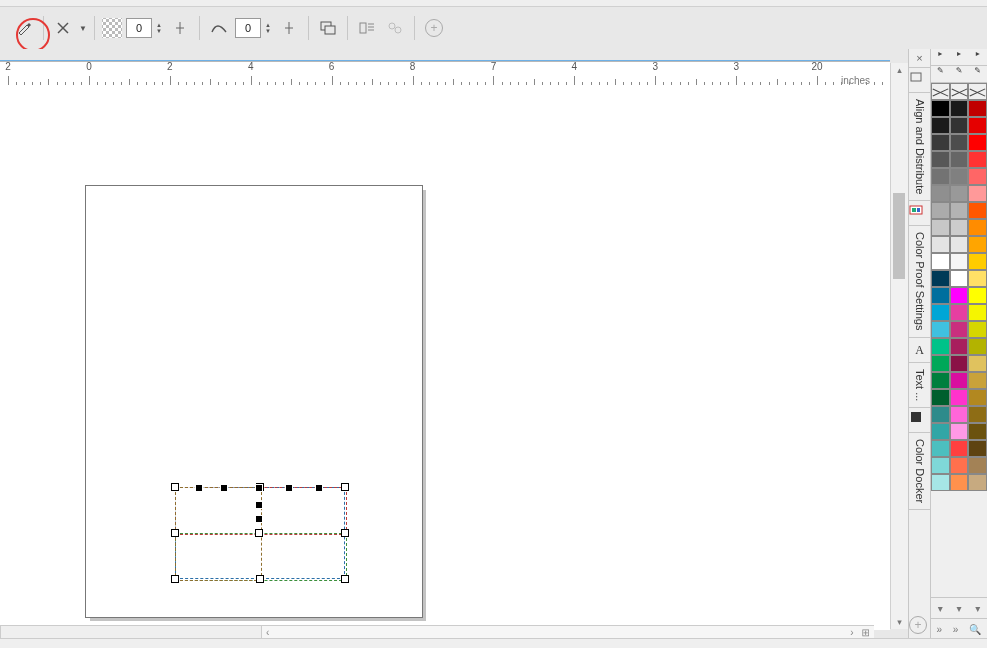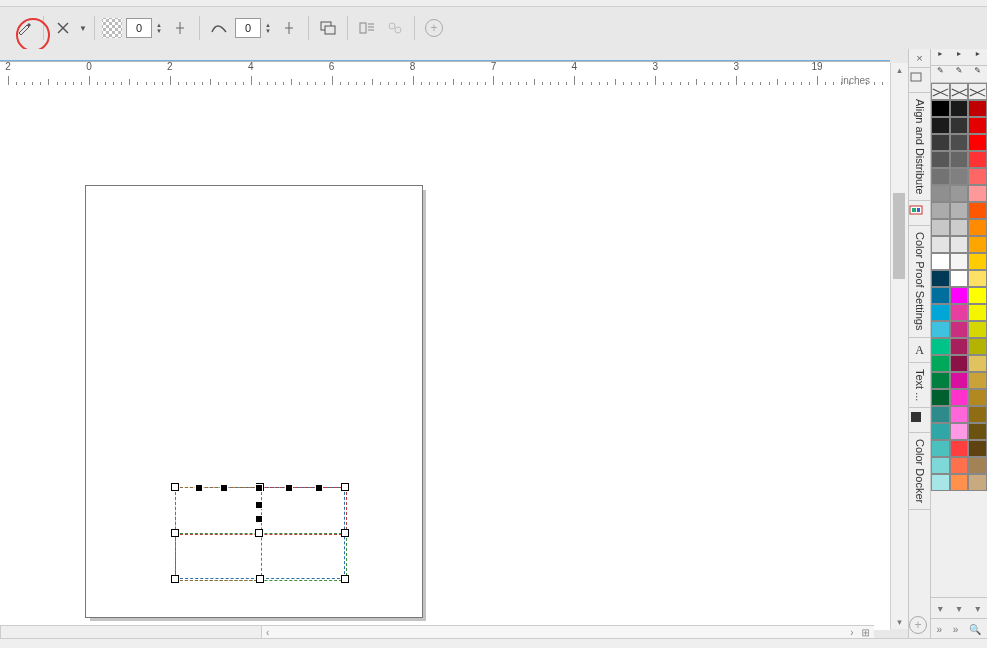--- a/index.html
+++ b/index.html
@@ -261,21 +261,21 @@
         <div class="t" style="left: 16.1818px; height: 4px;"></div>
         <div class="t" style="left: 24.2727px; height: 4px;"></div>
         <div class="t" style="left: 32.3636px; height: 4px;"></div>
         <div class="t" style="left: 40.4545px; height: 7px;"></div>
         <div class="t" style="left: 48.5455px; height: 4px;"></div>
         <div class="t" style="left: 56.6364px; height: 4px;"></div>
         <div class="t" style="left: 64.7273px; height: 4px;"></div>
         <div class="t" style="left: 72.8182px; height: 4px;"></div>
       </div>
       <div class="tick" style="left: 817.091px;">
-        <span class="lbl">19</span>
+        <span class="lbl">20</span>
         <div class="t" style="left: 0px; height: 10px;"></div>
         <div class="t" style="left: 8.09091px; height: 4px;"></div>
         <div class="t" style="left: 16.1818px; height: 4px;"></div>
         <div class="t" style="left: 24.2727px; height: 4px;"></div>
         <div class="t" style="left: 32.3636px; height: 4px;"></div>
         <div class="t" style="left: 40.4545px; height: 7px;"></div>
         <div class="t" style="left: 48.5455px; height: 4px;"></div>
         <div class="t" style="left: 56.6364px; height: 4px;"></div>
         <div class="t" style="left: 64.7273px; height: 4px;"></div>
         <div class="t" style="left: 72.8182px; height: 4px;"></div>

